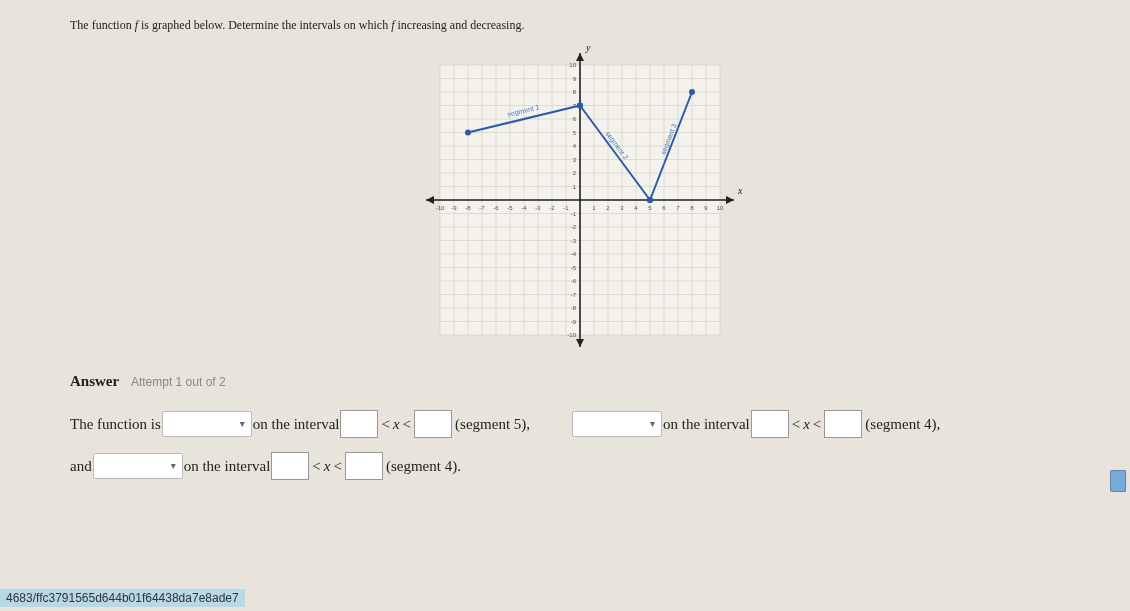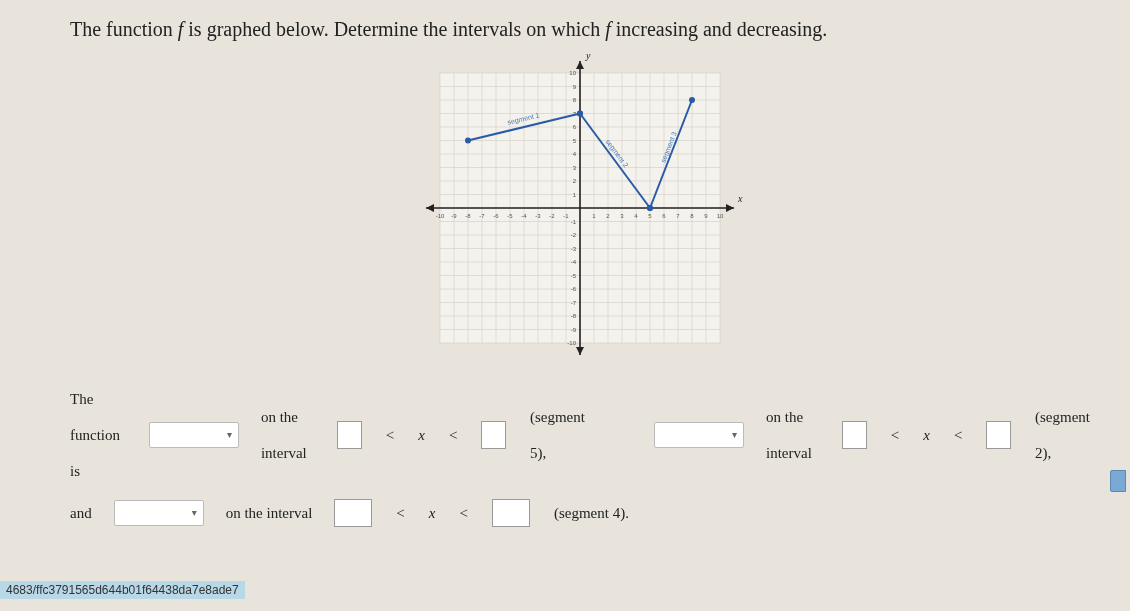--- a/index.html
+++ b/index.html
@@ -7,41 +7,41 @@
     font-family: Georgia, 'Times New Roman', serif;
     background: #e8e4dc;
     width: 1130px;
     height: 611px;
     position: relative;
     overflow: hidden;
     padding: 18px 40px 0 70px;
     color: #222;
   }
   .question {
-    font-size: 20px;
+    font-size: 12px;
     margin-bottom: 12px;
   }
   .ital { font-style: italic; font-family: 'Times New Roman', serif; }
   .graph-wrap {
     display: flex;
     justify-content: center;
     margin: 8px 0 18px 0;
   }
   svg.chart { display: block; }
   .answer-section {
     margin-top: 14px;
   }
   .answer-header {
     font-size: 15px;
     margin-bottom: 16px;
   }
   .answer-header .label { font-weight: bold; color:#222; }
   .answer-header .attempt { color: #888; font-size: 12px; margin-left: 8px; font-family: Arial, sans-serif;}
   .answer-rows { font-size: 15px; line-height: 2.4; }
-  .row { display: flex; align-items: center; flex-wrap: nowrap; margin-bottom: 6px; gap: 22px;}
+  .row { display: flex; align-items: center; flex-wrap: nowrap; margin-bottom: 6px; gap: 1px;}
   .select {
     display: inline-flex;
     align-items: center;
     min-width: 90px;
     height: 26px;
     border: 1px solid #bbb;
     background: #fff;
     padding: 0 6px;
     font-size: 13px;
     position: relative;
@@ -58,21 +58,21 @@
     height: 28px;
     border: 1px solid #999;
     background: #fff;
     vertical-align: middle;
   }
   .lt { font-family: 'Times New Roman', serif; font-style: normal; padding: 0 2px;}
   .seg-label { margin-left: 2px; }
   .footer-url {
     position: absolute;
     left: 0;
-    bottom: 12px;
+    bottom: 4px;
     background: #b8d8e8;
     color: #333;
     font-family: Arial, sans-serif;
     font-size: 12px;
     padding: 2px 6px;
   }
   .right-edge {
     position: absolute;
     right: 4px;
     top: 470px;
@@ -192,20 +192,24 @@
       <circle cx="250" cy="155" r="3" fill="#2a5aa8"></circle>
       <text x="215" y="101.75" font-size="7" fill="#4a7ab8" font-family="Arial" text-anchor="middle" transform="rotate(53.47114463301484 215 101.75)">segment 2</text>
       <polyline points="250,155 292,47" fill="none" stroke="#2a5aa8" stroke-width="2"></polyline>
       <circle cx="250" cy="155" r="3" fill="#2a5aa8"></circle>
       <circle cx="292" cy="47" r="3" fill="#2a5aa8"></circle>
       <text x="271" y="95" font-size="7" fill="#4a7ab8" font-family="Arial" text-anchor="middle" transform="rotate(-68.74949449286676 271 95)">segment 3</text>
     </svg>
 </div>
 
 <div class="answer-section">
+  <div class="answer-header">
+    <span class="label">Answer</span>
+    <span class="attempt">Attempt 1 out of 2</span>
+  </div>
 
   <div class="answer-rows">
     <div class="row">
       <span>The function is</span>
       <span class="select">
         <span></span>
         <span class="chev">▾</span>
       </span>
       <span>on the interval</span>
       <span class="inpbox"></span>
@@ -220,21 +224,21 @@
       <span class="select">
         <span></span>
         <span class="chev">▾</span>
       </span>
       <span>on the interval</span>
       <span class="inpbox"></span>
       <span class="lt">&lt;</span>
       <span class="ital">x</span>
       <span class="lt">&lt;</span>
       <span class="inpbox"></span>
-      <span class="seg-label">(segment 2),</span>
+      <span class="seg-label">(segment 4),</span>
     </div>
 
     <div class="row">
       <span>and</span>
       <span class="select">
         <span></span>
         <span class="chev">▾</span>
       </span>
       <span>on the interval</span>
       <span class="inpbox"></span>

